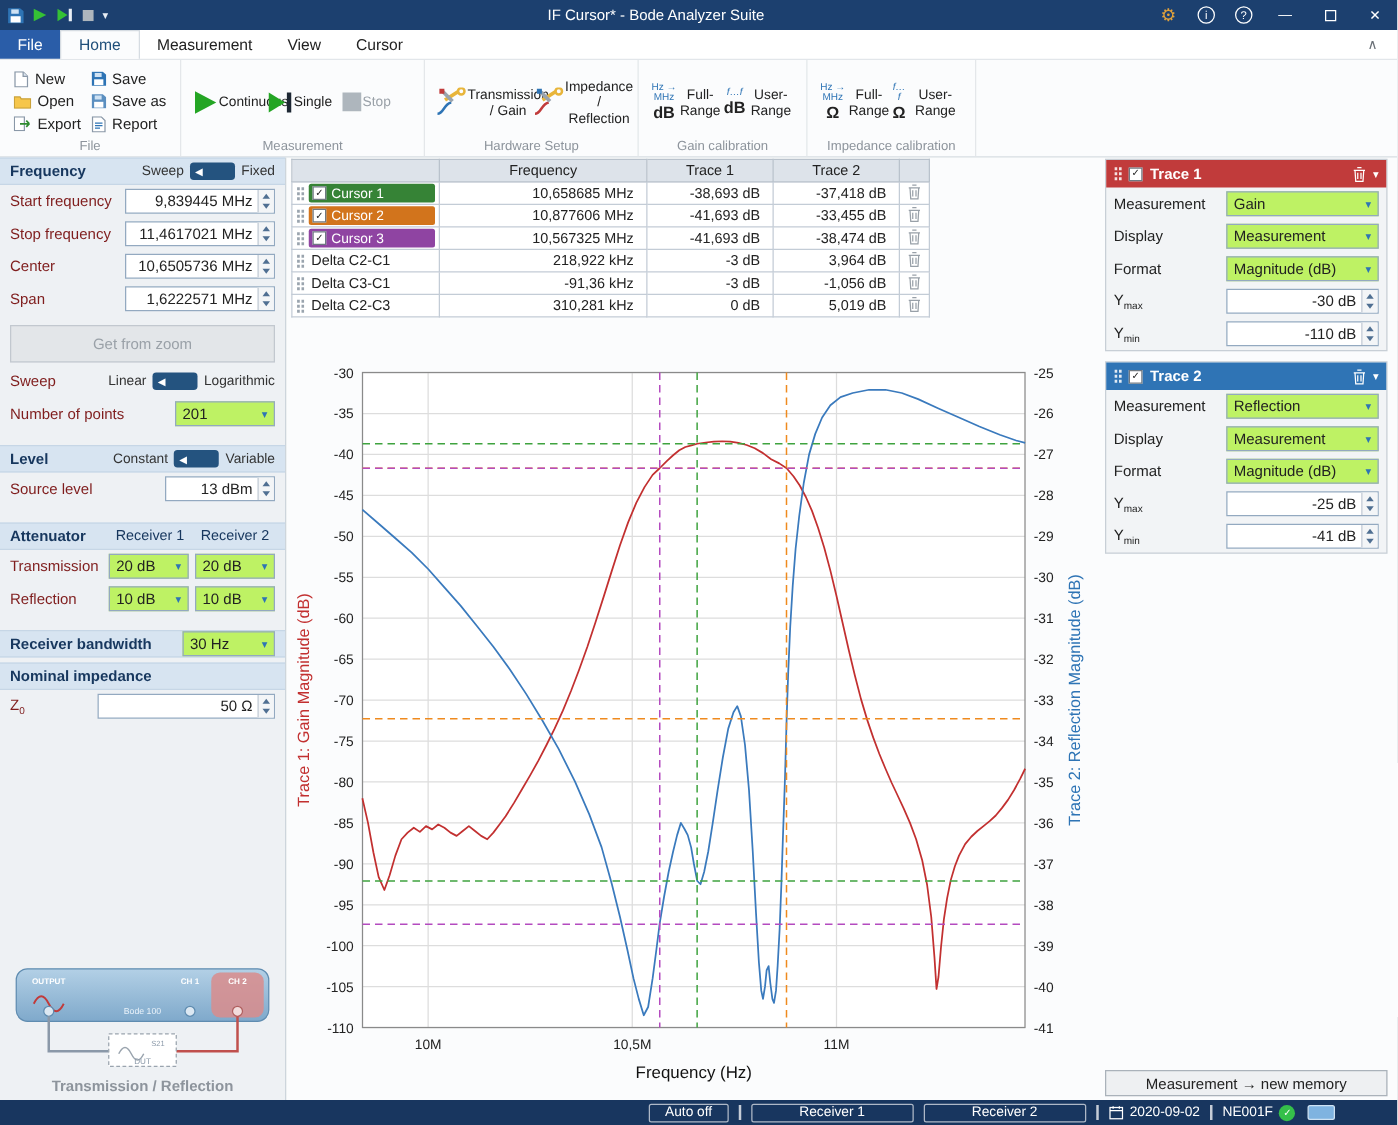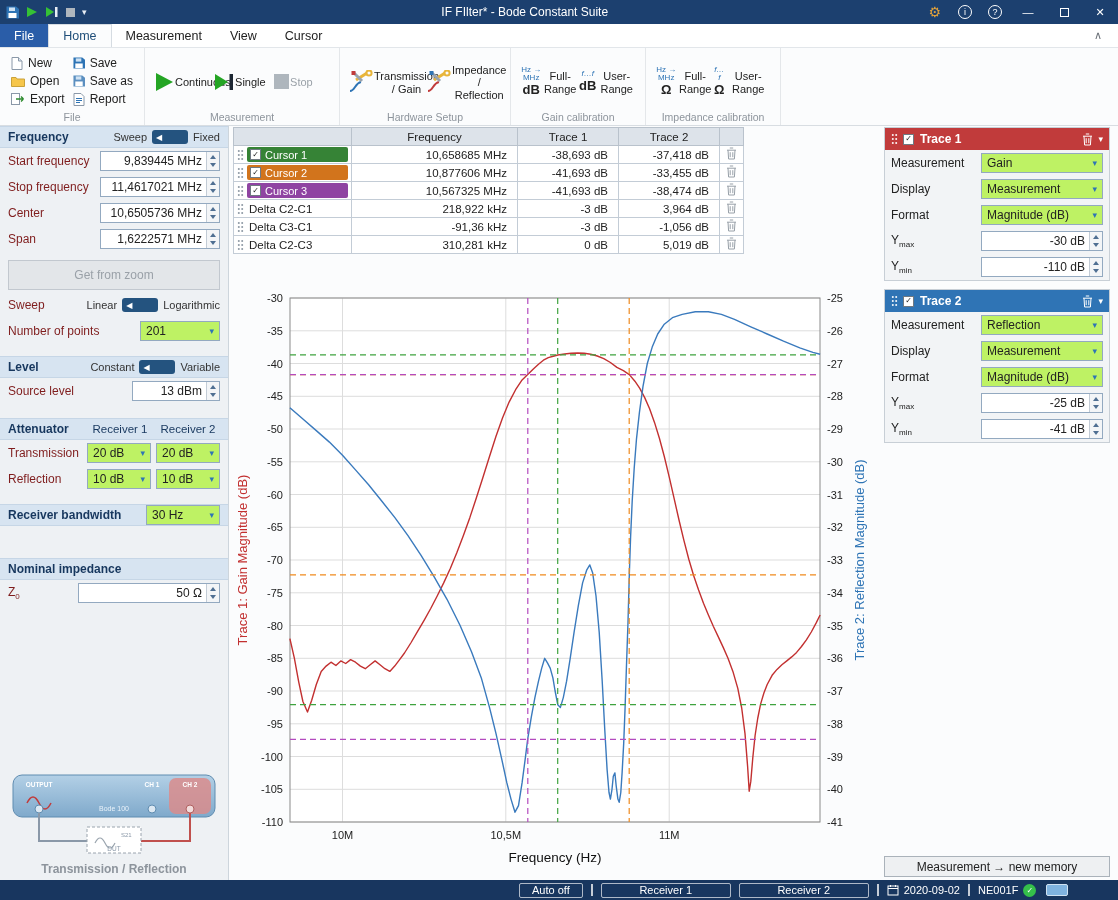--- a/index.html
+++ b/index.html
@@ -54,21 +54,21 @@
   .spin{position:absolute;right:0;top:0;bottom:0;width:13px;border-left:1px solid #c3ccd6;background:#f3f5f7;display:flex;flex-direction:column;align-items:center;justify-content:space-evenly}
   .spin i{display:block;width:0;height:0;border-left:3px solid transparent;border-right:3px solid transparent}
   .spin .up{border-bottom:4px solid #4f6f92}
   .spin .dn{border-top:4px solid #4f6f92}
   .dd{background:#bef264;border:1px solid #93a9c0;height:20px;display:flex;align-items:center;padding:0 5px;font-size:12px;gap:4px}
   .dd .dd-val{flex:1;white-space:nowrap;overflow:hidden}
   .dd .dd-arrow{color:#2e74b5;font-size:9px}
   .w120{width:120px}.w88{width:88px}.w80{width:80px}.w74{width:74px}.w64{width:64px}.w142{width:142px}
   .gbtn{margin:8px 8px 2px;height:30px;background:#e3e6e9;border:1px solid #c2c8cf;color:#9aa1a8;display:flex;align-items:center;justify-content:center}
   .att-col{width:64px;text-align:center;font-size:11.5px;color:#17375e}
-  .mt12{margin-top:12px}.mt14{margin-top:14px}.mt16{margin-top:32px}
+  .mt12{margin-top:12px}.mt14{margin-top:14px}.mt16{margin-top:4px}
   .sb-diagram{position:absolute;bottom:4px;left:9px;width:210px}
   .sb-caption{text-align:center;color:#8d949c;font-weight:bold;font-size:12px}
   sub{font-size:8px}
 
   
   .cursor-table{position:absolute;left:233px;top:127px;border-collapse:collapse;background:#fff;font-size:11.5px}
   .cursor-table th{background:#dde3ea;border:1px solid #b9c2cc;font-weight:normal;height:18px;padding:0 6px;color:#222}
   .cursor-table td{border:1px solid #c3ccd6;height:18px;padding:0 3px}
   .nc{display:flex;align-items:center;gap:3px;height:15px}
   .grip{width:7px;height:12px;flex:none;background-image:radial-gradient(#9aa4ae 1px,transparent 1.2px);background-size:3.5px 4px}
@@ -133,21 +133,21 @@
             <rect x="10" y="1" width="2.5" height="10" fill="#e8eef5"></rect>
           </svg>
       </span>
       <span class="ico">
         <svg width="9" height="9" viewBox="0 0 9 9">
             <rect x="0" y="0" width="9" height="9" fill="#aeb6bd"></rect>
           </svg>
       </span>
       <span class="ico caret">▾</span>
     </div>
-    <div class="tb-title">IF FIlter* - Bode Constant Suite</div>
+    <div class="tb-title">IF Cursor* - Bode Analyzer Suite</div>
     <div class="tb-right">
       <span class="gear">⚙</span>
       <span class="tb-circle">i</span>
       <span class="tb-circle">?</span>
       <span class="tb-btn">—</span>
       <span class="tb-btn">
           <span class="maxbox"></span>
         </span>
       <span class="tb-btn">✕</span>
     </div>

